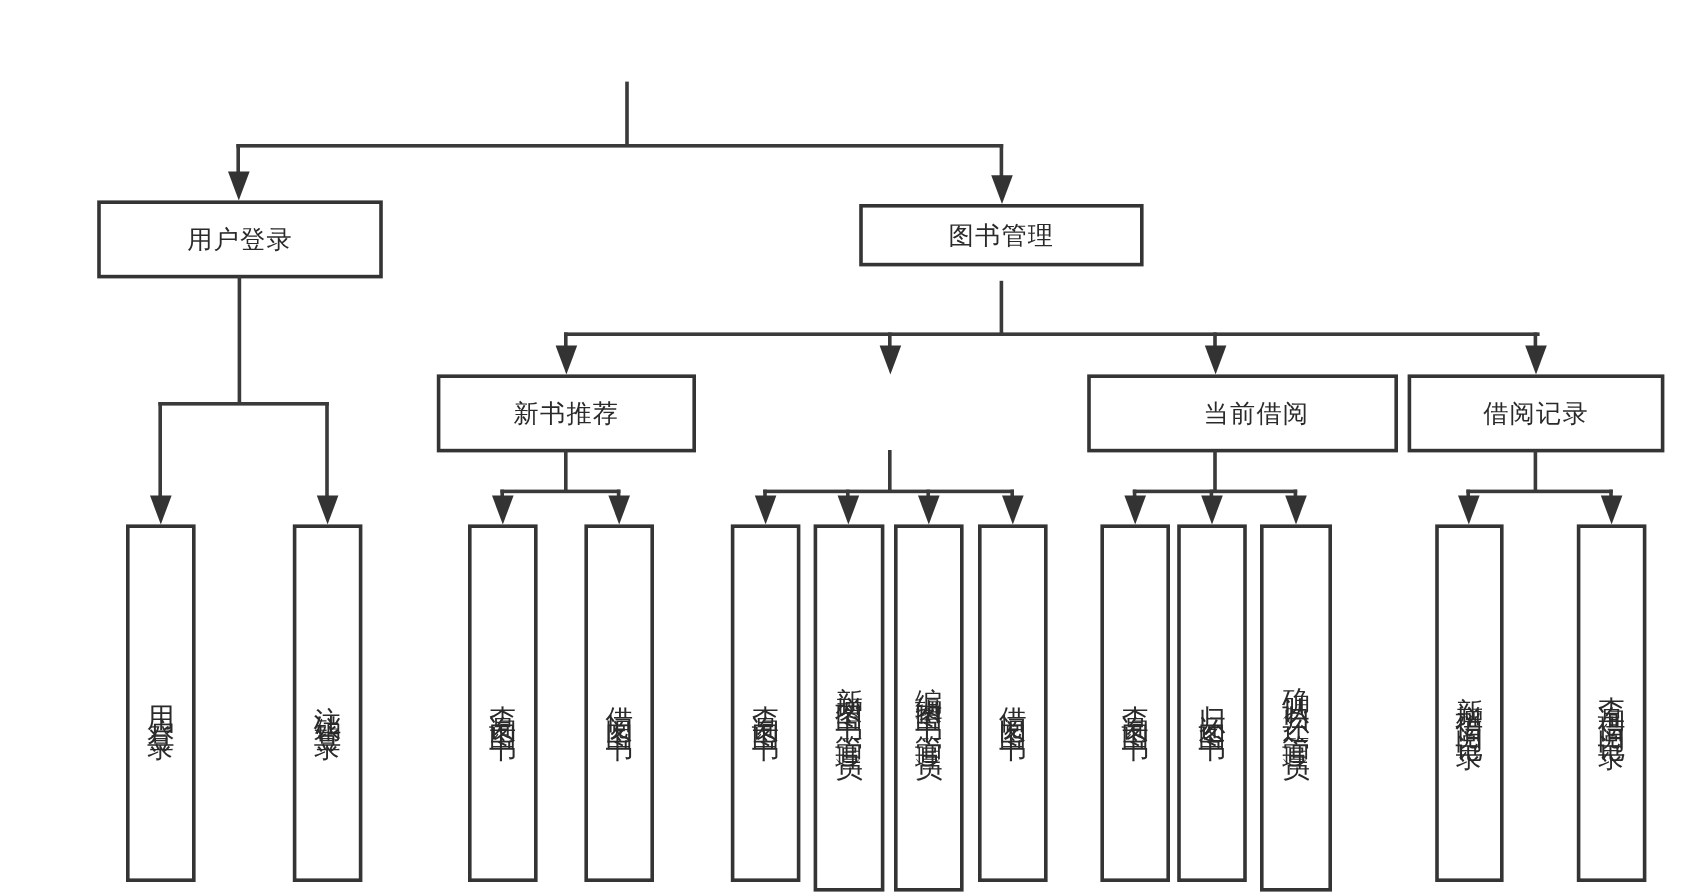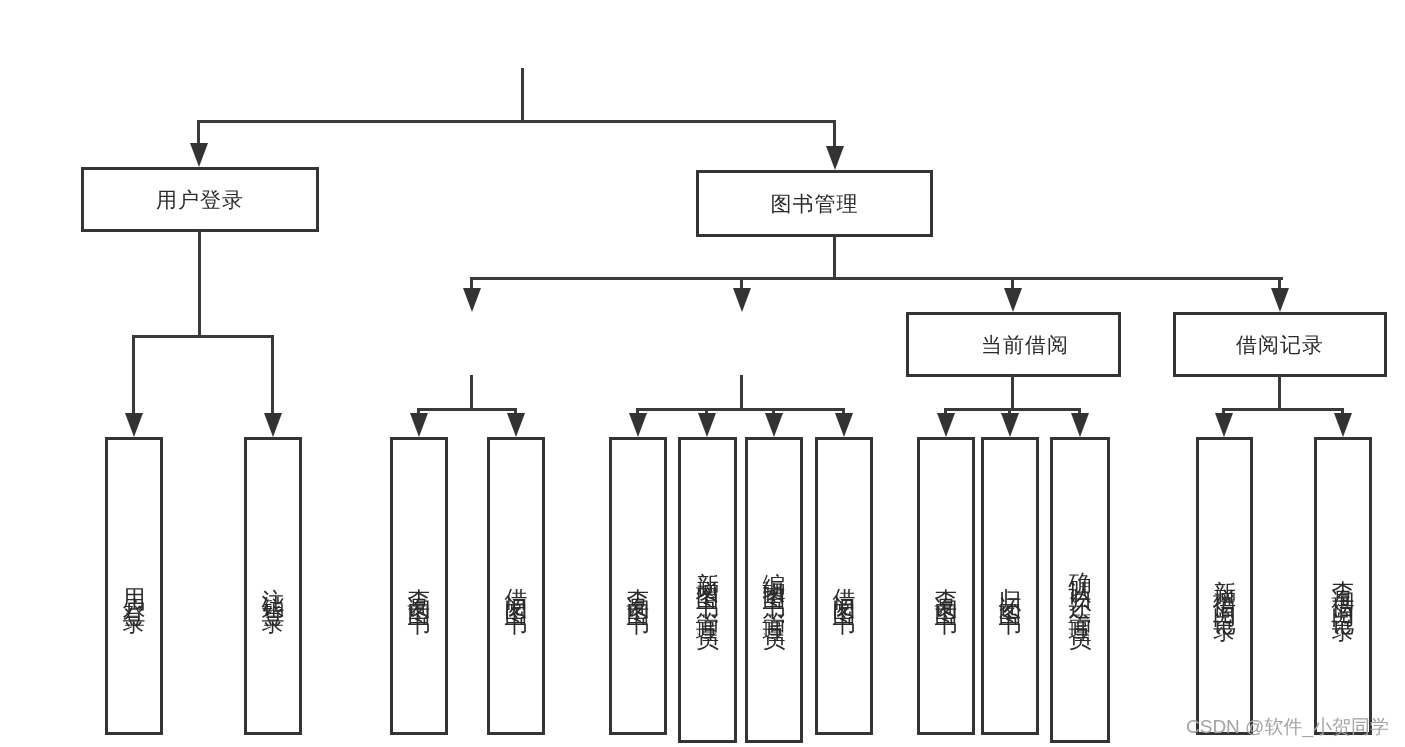--- a/index.html
+++ b/index.html
@@ -54,41 +54,42 @@
 
 
   <div class="line" style="left:521px; top:68px; width:3px; height:54px;"></div>
   <div class="line" style="left:197px; top:120px; width:639px; height:3px;"></div>
   <div class="line" style="left:197px; top:120px; width:3px; height:26px;"></div>
   <div class="arrow" style="left:190px; top:143px;"></div>
   <div class="line" style="left:833px; top:120px; width:3px; height:29px;"></div>
   <div class="arrow" style="left:826px; top:146px;"></div>
 
   <div class="box h-box" style="left:81px; top:167px; width:238px; height:65px;">用户登录</div>
-  <div class="box h-box" style="left:696px; top:170px; width:237px; height:67px;text-align:right;">图书管理</div>
+  <div class="box h-box" style="left:716px; top:170px; width:237px; height:52px;text-align:right;">图书管理</div>
 
   <div class="line" style="left:198px; top:230px; width:3px; height:107px;"></div>
   <div class="line" style="left:132px; top:335px; width:142px; height:3px;"></div>
   <div class="line" style="left:132px; top:335px; width:3px; height:81px;"></div>
   <div class="arrow" style="left:125px; top:413px;"></div>
   <div class="line" style="left:271px; top:335px; width:3px; height:81px;"></div>
   <div class="arrow" style="left:264px; top:413px;"></div>
 
   <div class="line" style="left:833px; top:234px; width:3px; height:45px;"></div>
   <div class="line" style="left:470px; top:277px; width:813px; height:3px;"></div>
   <div class="line" style="left:470px; top:277px; width:3px; height:14px;"></div>
   <div class="arrow" style="left:463px; top:288px;"></div>
   <div class="line" style="left:740px; top:277px; width:3px; height:14px;"></div>
   <div class="arrow" style="left:733px; top:288px;"></div>
   <div class="line" style="left:1011px; top:277px; width:3px; height:14px;"></div>
   <div class="arrow" style="left:1004px; top:288px;"></div>
   <div class="line" style="left:1278px; top:277px; width:3px; height:14px;"></div>
   <div class="arrow" style="left:1271px; top:288px;"></div>
 
-  <div class="box h-box" style="left:906px; top:312px; width:215px; height:65px;padding-left:23px;">当前借阅</div>
+  <div class="box h-box" style="left:364px; top:312px; width:216px; height:65px;">新书推荐</div>
+  <div class="box h-box" style="left:906px; top:312px; width:259px; height:65px;padding-left:23px;">当前借阅</div>
   <div class="box h-box" style="left:1173px; top:312px; width:214px; height:65px;">借阅记录</div>
 
   <div class="line" style="left:470px; top:375px; width:3px; height:35px;"></div>
   <div class="line" style="left:417px; top:408px; width:100px; height:3px;"></div>
   <div class="line" style="left:417px; top:408px; width:3px; height:8px;"></div>
   <div class="arrow" style="left:410px; top:413px;"></div>
   <div class="line" style="left:514px; top:408px; width:3px; height:8px;"></div>
   <div class="arrow" style="left:507px; top:413px;"></div>
 
   <div class="line" style="left:740px; top:375px; width:3px; height:35px;"></div>
@@ -129,15 +130,14 @@
   <div class="box v-box" style="left:745px; top:437px; width:58px; height:306px;">编辑图书（管理员）</div>
   <div class="box v-box" style="left:815px; top:437px; width:58px; height:298px;">借阅图书</div>
 
   <div class="box v-box" style="left:917px; top:437px; width:58px; height:298px;">查询图书</div>
   <div class="box v-box" style="left:981px; top:437px; width:58px; height:298px;">归还图书</div>
   <div class="box v-box" style="left:1050px; top:437px; width:60px; height:306px;">确认归还（管理员）</div>
 
   <div class="box v-box" style="left:1196px; top:437px; width:57px; height:298px;">新增借阅记录</div>
   <div class="box v-box" style="left:1314px; top:437px; width:58px; height:298px;">查询借阅记录</div>
 
-  <div class="watermark">CSDN @软件_小贺同学</div>
 
 </div>
 
 </body></html>

